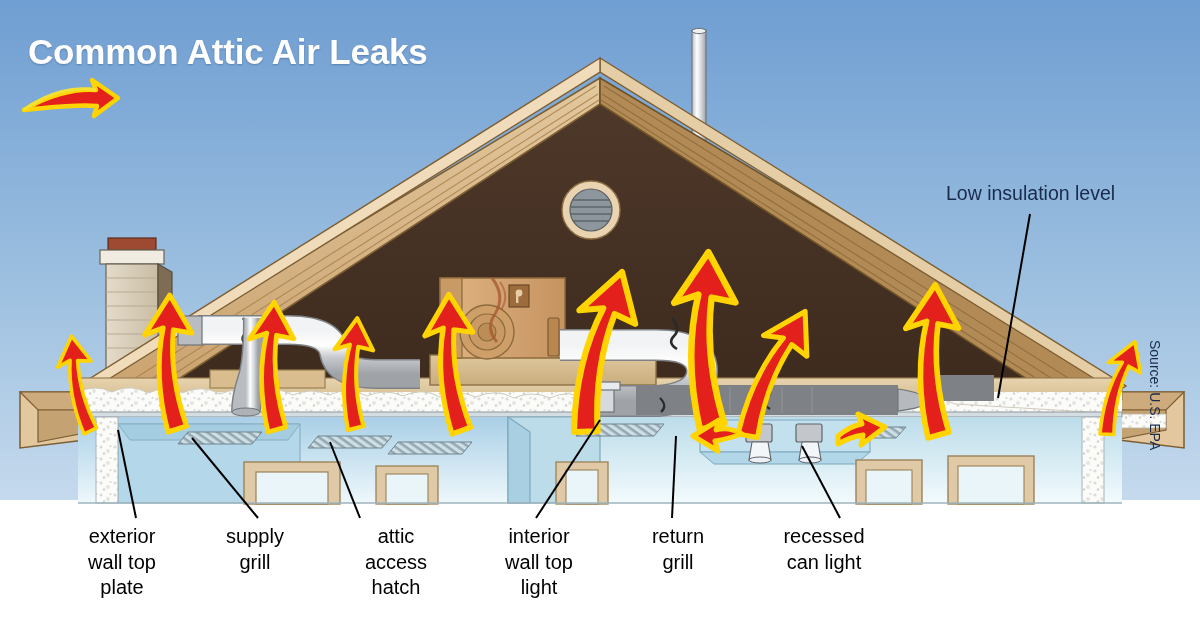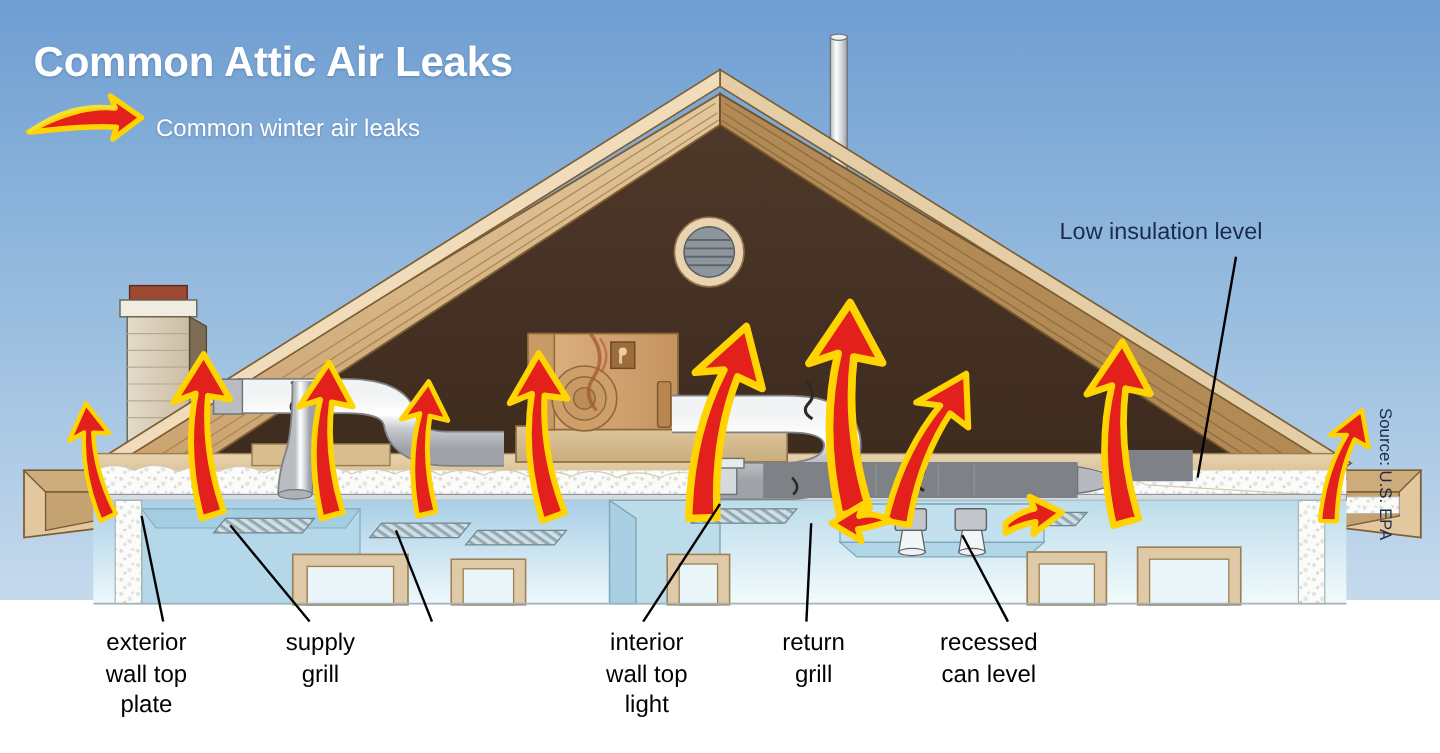--- a/index.html
+++ b/index.html
@@ -1,50 +1,50 @@
 <!DOCTYPE html>
 <html><head>
 <meta charset="utf-8">
 <style>
   html,body{margin:0;padding:0;background:#fff;}
   body{font-family:"Liberation Sans", sans-serif;}
   #stage{
     position:relative;width:1200px;height:628px;overflow:hidden;
-    background:#ef4444;
+    background:#737373;
   }
   #art{position:absolute;inset:0;width:1200px;height:628px;}
 
   
   .title{
     position:absolute;left:28px;top:34px;
     font-size:35px;font-weight:bold;color:#ffffff;
     letter-spacing:-0.2px;line-height:1;
     text-shadow:0 1px 2px rgba(30,60,100,.35);
     white-space:nowrap;
   }
   .legend-text{
     position:absolute;left:130px;top:96px;
     font-size:20px;color:#ffffff;white-space:nowrap;
     text-shadow:0 1px 2px rgba(30,60,100,.30);
   }
   .callout-top{
-    position:absolute;left:883px;top:182px;
+    position:absolute;left:946px;top:182px;
     font-size:19.5px;color:#192a4a;white-space:nowrap;
   }
   .source{
     position:absolute;left:1163px;top:340px;
     font-size:14px;color:#192a4a;white-space:nowrap;
     transform-origin:0 0;transform:rotate(90deg);
   }
   .blabel{
     position:absolute;font-size:20px;color:#000000;
     text-align:center;line-height:1.28;white-space:pre-line;
   }
   .blabel.l1{left:62px;top:524px;width:120px;text-align:center;}
-  .blabel.l2{left:212px;top:524px;width:110px;}
+  .blabel.l2{left:200px;top:524px;width:110px;}
   .blabel.l3{left:341px;top:524px;width:110px;}
   .blabel.l4{left:480px;top:524px;width:118px;}
   .blabel.l5{left:628px;top:524px;width:100px;}
   .blabel.l6{left:764px;top:524px;width:120px;}
 </style>
 </head>
 <body>
 
 <div id="stage">
 
@@ -347,30 +347,32 @@
       <line x1="1030" y1="214" x2="998" y2="398"></line>
     </g>
 
     <g>
       <path d="M24,110 C46,96 74,88 96,90 L92,80 L118,98 L94,116 L97,106 C74,104 48,108 24,110 Z" fill="#e4201c" stroke="#ffd400" stroke-width="4.5" stroke-linejoin="round"></path>
       <path d="M24,110 C48,92 74,86 96,90" stroke="#f2e23a" stroke-width="3" fill="none" opacity=".95"></path>
     </g>
   </svg>
 
   <div class="title">Common Attic Air Leaks</div>
-  <div class="legend-text">Common winter air leaks</div>
   <div class="callout-top">Low insulation level</div>
   <div class="source">Source: U.S. EPA</div>
 
   <div class="blabel l1">exterior
 wall top
 plate</div>
   <div class="blabel l2">supply
 grill</div>
+  <div class="blabel l3">attic
+access
+hatch</div>
   <div class="blabel l4">interior
 wall top
 light</div>
   <div class="blabel l5">return
 grill</div>
   <div class="blabel l6">recessed
-can level</div>
+can light</div>
 
 </div>
 
 </body></html>

